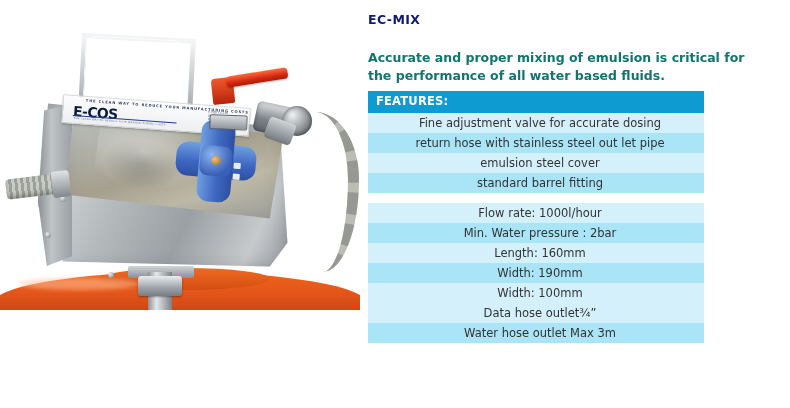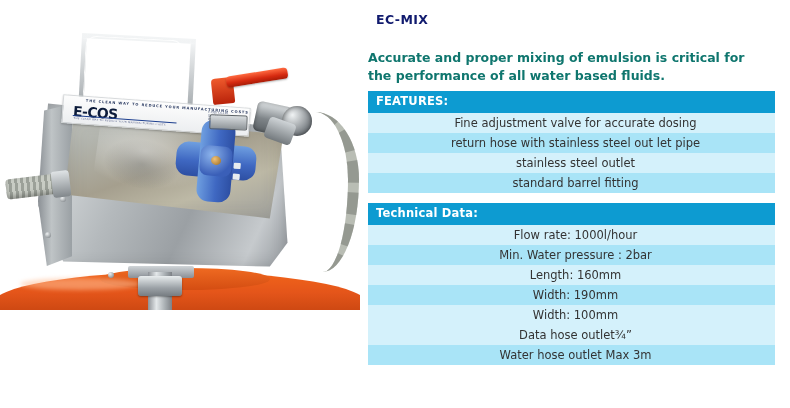--- a/index.html
+++ b/index.html
@@ -389,38 +389,38 @@
   
   .spec-pane {
     position: absolute;
     left: 368px;
     top: 0;
     width: 412px;
     height: 408px;
   }
   .product-title {
     position: absolute;
-    left: 8px;
+    left: 0;
     top: 12px;
     font-size: 12.5px;
     font-weight: bold;
     color: #101a6e;
     letter-spacing: .4px;
   }
   .tagline {
     position: absolute;
     left: 0;
     top: 49px;
     width: 400px;
     font-size: 12.5px;
     font-weight: bold;
     color: #0f766e;
     line-height: 18px;
   }
-  .table-block { position: absolute; left: 0; width: 407px; }
+  .table-block { position: absolute; left: 0; width: 336px; }
   #features-block { top: 91px; }
   #techdata-block { top: 203px; }
 
   .table-head {
     background: #0d9bd1;
     color: #ffffff;
     font-size: 11.5px;
     font-weight: bold;
     padding: 4px 0 5px 8px;
     letter-spacing: .2px;
@@ -509,26 +509,25 @@
   <div class="spec-pane">
 
     <div class="product-title">EC-MIX</div>
 
     <div class="tagline">Accurate and proper mixing of emulsion is critical for the performance of all water based fluids.</div>
 
     <div class="table-block" id="features-block">
       <div class="table-head">FEATURES:</div>
       <div class="table-row row-even">Fine adjustment valve for accurate dosing</div>
       <div class="table-row row-odd">return hose with stainless steel out let pipe</div>
-      <div class="table-row row-even">stainless steel outlet</div>
+      <div class="table-row row-even">emulsion steel cover</div>
       <div class="table-row row-odd">standard barrel fitting</div>
     </div>
 
     <div class="table-block" id="techdata-block">
-      <div class="table-head">Technical Data:</div>
       <div class="table-row row-even">Flow rate: 1000l/hour</div>
       <div class="table-row row-odd">Min. Water pressure : 2bar</div>
       <div class="table-row row-even">Length: 160mm</div>
       <div class="table-row row-odd">Width: 190mm</div>
       <div class="table-row row-even">Width: 100mm</div>
       <div class="table-row row-even">Data hose outlet¾”</div>
       <div class="table-row row-odd">Water hose outlet Max 3m</div>
     </div>
 
   </div>

